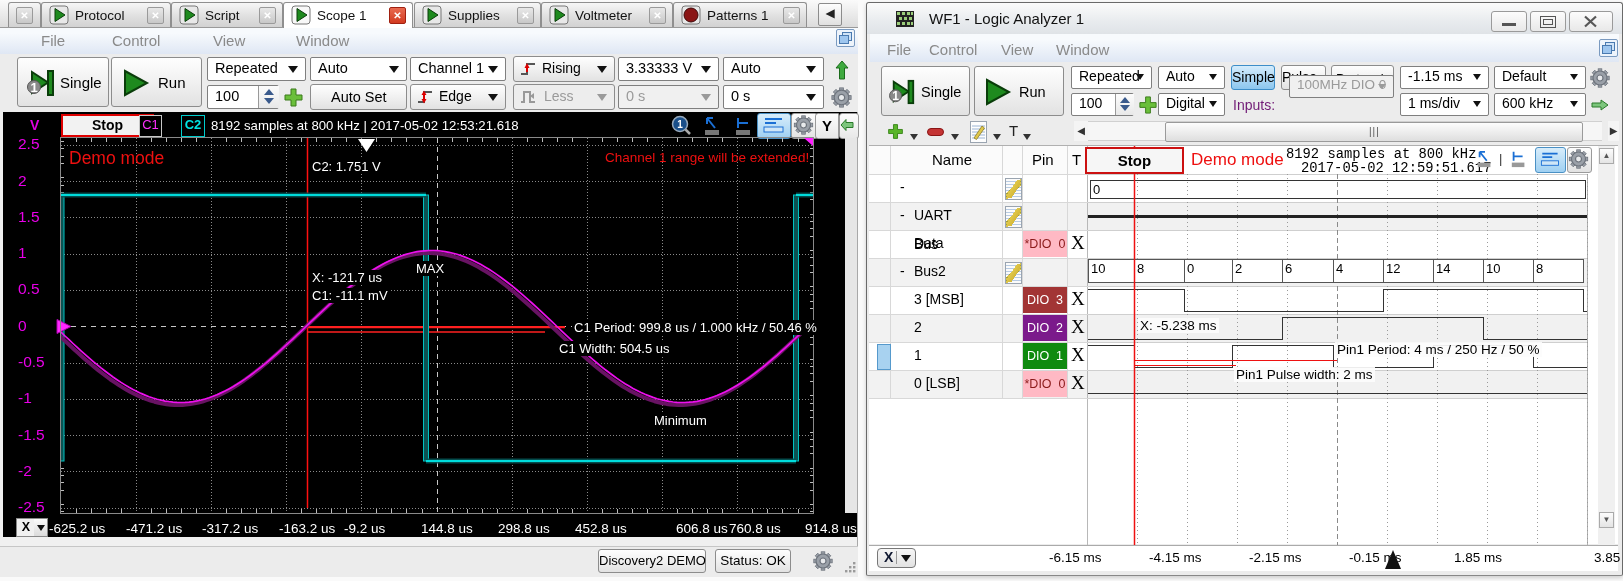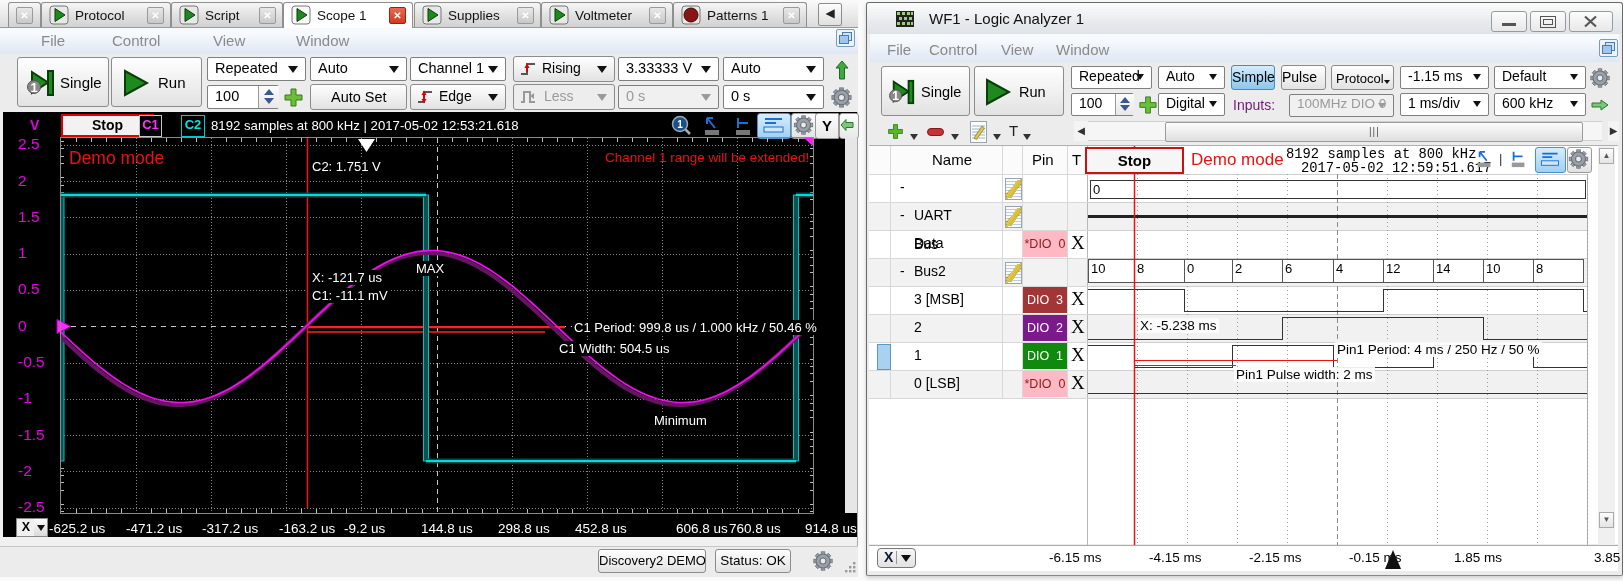--- a/index.html
+++ b/index.html
@@ -198,21 +198,21 @@
           <rect x="-1.8" y="-9.2" width="3.6" height="4.5" transform="rotate(315)"></rect>
           <circle r="7" stroke-width="1.2"></circle>
         </g>
         <circle r="3" fill="#e8eaec" stroke="#6d737c" stroke-width="1.2"></circle>
       </svg>
   </div>
   <div class="ab" id="scope" style="left:3px;top:112px;width:854px;height:425px;background:#000;">
 
     <span class="lbl" style="left:27px;top:5px;color:#e000e0;font-weight:bold;font-size:14px;">V</span>
     <div class="ab" style="left:58px;top:2px;width:93px;height:23px;background:#f2f2f2;border:2px solid #e00000;box-sizing:border-box;text-align:center;font-size:14px;font-weight:bold;color:#000;line-height:19px;">Stop</div>
-    <div class="ab" style="left:136px;top:3px;width:21px;height:20px;background:#000;border:1px solid #c8c8c8;text-align:center;font-size:13px;font-weight:bold;color:#ff30ff;line-height:18px;">C1</div>
+    <div class="ab" style="left:136px;top:3px;width:21px;height:20px;background:#000;border:1px solid #c8c8c8;text-align:center;font-size:13px;font-weight:normal;color:#ff30ff;line-height:18px;">C1</div>
     <div class="ab" style="left:178px;top:3px;width:22px;height:20px;background:#000;border:1px solid #00cccc;text-align:center;font-size:13px;font-weight:bold;color:#00e5e5;line-height:18px;">C2</div>
     <span class="lbl" style="left:208px;top:6px;color:#fff;font-size:13.2px;">8192 samples at 800 kHz | 2017-05-02 12:53:21.618</span>
     <svg class="ab" style="left:666px;top:3px;" width="24" height="22" viewBox="0 0 24 22">
         <circle cx="11" cy="9" r="7.5" fill="#1a4f8a" stroke="#9ab" stroke-width="1.5"></circle>
         <text x="11" y="13" font-size="10" font-weight="bold" fill="#fff" text-anchor="middle">1</text>
         <path d="M16.5 14.5 L21 19" stroke="#aaa" stroke-width="2.5"></path>
       </svg>
     <svg class="ab" style="left:700px;top:3px;" width="20" height="22" viewBox="0 0 20 22">
         <rect x="2" y="15" width="14" height="5" fill="#777"></rect>
         <path d="M12 13 L4 3 M4 3 L4 9 M4 3 L10 3" stroke="#1a6fd4" stroke-width="2" fill="none"></path>
@@ -460,21 +460,21 @@
       <div class="ab" style="left:4px;top:11px;width:0;height:0;border-left:5px solid transparent;border-right:5px solid transparent;border-top:6px solid #3a5a8c;"></div>
     </div>
     <svg class="ab" style="left:268px;top:33px;" width="20" height="20" viewBox="0 0 21 21">
         <path d="M8 2 L13 2 L13 8 L19 8 L19 13 L13 13 L13 19 L8 19 L8 13 L2 13 L2 8 L8 8 Z" fill="#6abf3a" stroke="#3a7a1a"></path>
       </svg>
     <div class="combo" style="left:288px;top:31px;width:67px;height:23px;">
         <span class="tx" style="top:1px;">Digital</span>
         <span class="arr" style="top:7px;border-left-width:4px;border-right-width:4px;border-top-width:6px;"></span>
       </div>
     <span class="lbl" style="left:363px;top:35px;font-size:14px;color:#701a75;">Inputs:</span>
-    <div class="combo dis" style="left:419px;top:32px;width:105px;height:23px;">
+    <div class="combo dis" style="left:419px;top:13px;width:105px;height:23px;">
         <span class="tx" style="top:1px;font-size:13.5px;">100MHz DIO 0</span>
         <span class="arr" style="top:8px;border-left-width:4px;border-right-width:4px;border-top-width:5px;"></span>
       </div>
     <div class="combo" style="left:530px;top:31px;width:89px;height:23px;">
         <span class="tx" style="top:1px;">1 ms/div</span>
         <span class="arr" style="top:7px;border-left-width:4px;border-right-width:4px;border-top-width:6px;"></span>
       </div>
     <div class="combo" style="left:624px;top:31px;width:92px;height:23px;">
         <span class="tx" style="top:1px;">600 kHz</span>
         <span class="arr" style="top:7px;border-left-width:4px;border-right-width:4px;border-top-width:6px;"></span>

